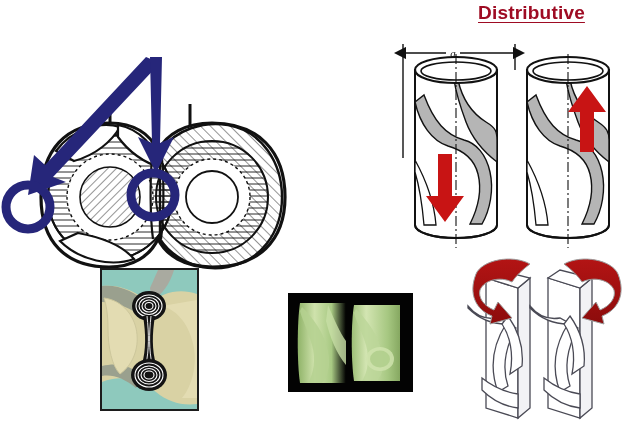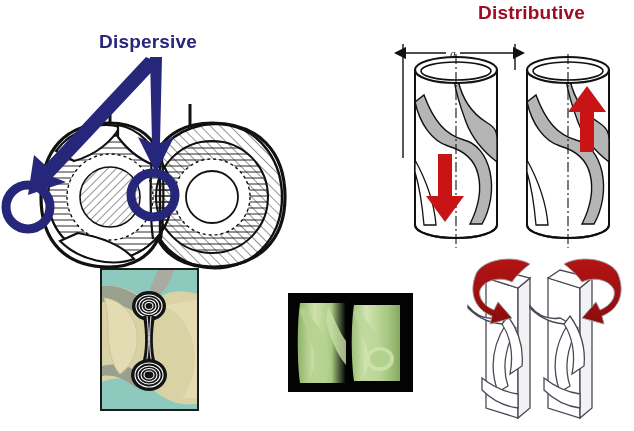--- a/index.html
+++ b/index.html
@@ -1,38 +1,37 @@
 <!DOCTYPE html>
 <html><head>
 <meta charset="utf-8">
 <style>
   html,body{margin:0;padding:0;background:#ffffff;}
   body{width:634px;height:431px;overflow:hidden;font-family:"Liberation Sans",sans-serif;}
   #stage{position:relative;width:634px;height:431px;background:#ffffff;}
 
   .ttl{position:absolute;font-weight:bold;font-size:19px;letter-spacing:.2px;
-       text-underline-offset:3px;white-space:nowrap;}
+       text-decoration:underline;text-underline-offset:3px;white-space:nowrap;}
   #title-dispersive{left:99px;top:31px;color:#26267a;}
   #title-distributive{left:478px;top:2px;color:#9e0b23;}
 
   .panel{position:absolute;}
   svg{display:block;overflow:visible;}
 
   .imgframe{position:absolute;box-sizing:border-box;}
   #img-dispersive-sim{left:100px;top:268px;width:99px;height:143px;
       border:2px solid #1c1c1c;background:#d9d2a4;}
   #img-screw-render{left:288px;top:293px;width:125px;height:99px;background:#030303;}
   #img-counter-rotating{left:468px;top:258px;width:158px;height:163px;background:#ffffff;}
 </style>
 </head>
 <body>
 
 <div id="stage">
 
-  <div class="ttl" id="title-dispersive">Dispersive</div>
 
   <div class="ttl" id="title-distributive">Distributive</div>
 
   <div class="panel" id="panel-dispersive" style="left:0px;top:55px;width:320px;height:215px;">
     <svg width="320" height="215" viewBox="0 0 320 215">
       <defs>
         <pattern id="hatchA" width="6" height="6" patternUnits="userSpaceOnUse" patternTransform="rotate(45)">
           <line x1="0" y1="0" x2="0" y2="6" stroke="#111" stroke-width="0.9"></line>
         </pattern>
         <pattern id="hatchH" width="6" height="6" patternUnits="userSpaceOnUse">

